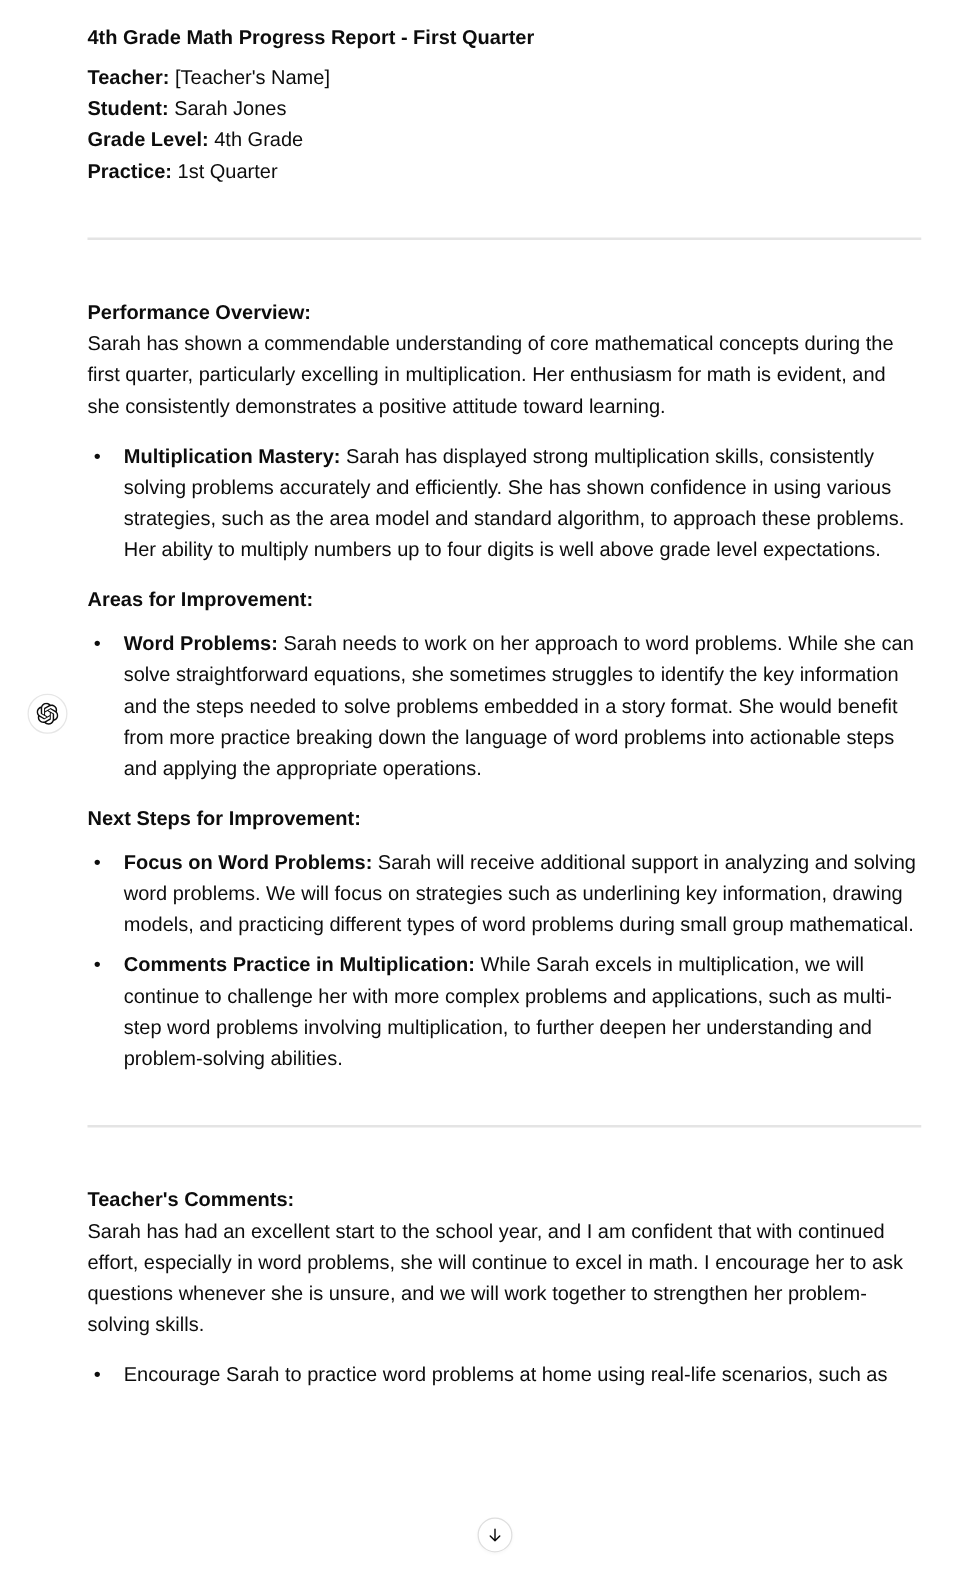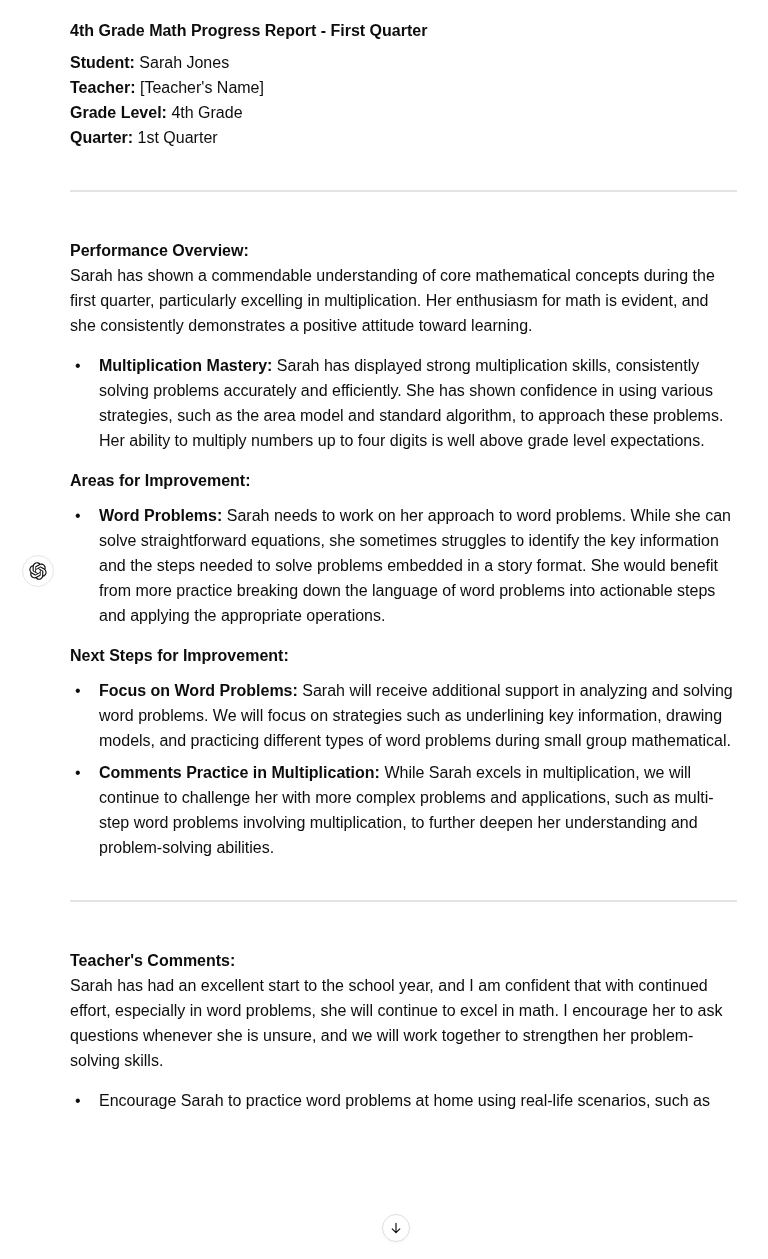--- a/index.html
+++ b/index.html
@@ -95,24 +95,24 @@
           <path d="M37.5324 16.8707C37.9808 15.5241 38.1363 14.0974 37.9886 12.6859C37.8409 11.2744 37.3934 9.91076 36.676 8.68622C35.6126 6.83404 33.9882 5.3676 32.0373 4.4985C30.0864 3.62941 27.9098 3.40259 25.8215 3.85078C24.8796 2.7893 23.7219 1.94125 22.4257 1.36341C21.1295 0.785575 19.7249 0.491269 18.3058 0.500197C16.1708 0.495044 14.0893 1.16803 12.3614 2.42214C10.6335 3.67624 9.34853 5.44666 8.6917 7.47815C7.30085 7.76286 5.98686 8.3414 4.8377 9.17505C3.68854 10.0087 2.73073 11.0782 2.02839 12.312C0.956464 14.1591 0.498905 16.2988 0.721698 18.4228C0.944492 20.5467 1.83612 22.5449 3.268 24.1293C2.81966 25.4759 2.66413 26.9026 2.81182 28.3141C2.95951 29.7256 3.40701 31.0892 4.12437 32.3138C5.18791 34.1659 6.81221 35.6322 8.76301 36.5013C10.7138 37.3704 12.8902 37.5973 14.9789 37.1492C15.9208 38.2107 17.0786 39.0587 18.3747 39.6366C19.6709 40.2144 21.0755 40.5087 22.4946 40.4998C24.6307 40.5054 26.7133 39.8321 28.4418 38.5772C30.1704 37.3223 31.4556 35.5506 32.1119 33.5179C33.5027 33.2332 34.8167 32.6547 35.9659 31.821C37.115 30.9874 38.0728 29.9178 38.7752 28.684C39.8458 26.8371 40.3023 24.6979 40.0789 22.5748C39.8556 20.4517 38.9639 18.4544 37.5324 16.8707ZM22.4978 37.8849C20.7443 37.8874 19.0459 37.2733 17.6994 36.1501C17.7601 36.117 17.8666 36.0586 17.936 36.0161L25.9004 31.4156C26.1003 31.3019 26.2663 31.137 26.3813 30.9378C26.4964 30.7386 26.5563 30.5124 26.5549 30.2825V19.0542L29.9213 20.998C29.9389 21.0068 29.9541 21.0198 29.9656 21.0359C29.977 21.052 29.9842 21.0707 29.9867 21.0902V30.3889C29.9842 32.375 29.1946 34.2791 27.7909 35.6841C26.3872 37.0892 24.4838 37.8806 22.4978 37.8849ZM6.39227 31.0064C5.51397 29.4888 5.19742 27.7107 5.49804 25.9832C5.55718 26.0187 5.66048 26.0818 5.73461 26.1244L13.699 30.7248C13.8975 30.8408 14.1233 30.902 14.3532 30.902C14.583 30.902 14.8088 30.8408 15.0073 30.7248L24.731 25.1103V28.9979C24.7321 29.0177 24.7283 29.0376 24.7199 29.0556C24.7115 29.0736 24.6988 29.0893 24.6829 29.1012L16.6317 33.7497C14.9096 34.7416 12.8643 35.0097 10.9447 34.4954C9.02506 33.9811 7.38785 32.7263 6.39227 31.0064ZM4.29707 13.6194C5.17156 12.0998 6.55279 10.9364 8.19885 10.3327C8.19885 10.4013 8.19491 10.5228 8.19491 10.6071V19.808C8.19351 20.0378 8.25334 20.2638 8.36823 20.4629C8.48312 20.6619 8.64893 20.8267 8.84863 20.9404L18.5723 26.5542L15.206 28.4979C15.1894 28.5089 15.1703 28.5155 15.1505 28.5173C15.1307 28.5191 15.1107 28.516 15.0924 28.5082L7.04046 23.8557C5.32135 22.8601 4.06716 21.2235 3.55289 19.3046C3.03862 17.3858 3.30624 15.3413 4.29707 13.6194ZM31.955 20.0556L22.2312 14.4411L25.5976 12.4981C25.6142 12.4872 25.6333 12.4805 25.6531 12.4787C25.6729 12.4769 25.6928 12.4801 25.7111 12.4879L33.7631 17.1364C34.9967 17.849 36.0017 18.8982 36.6606 20.1613C37.3194 21.4244 37.6047 22.849 37.4832 24.2684C37.3617 25.6878 36.8382 27.0432 35.9743 28.1759C35.1103 29.3086 33.9415 30.1717 32.6047 30.6641C32.6047 30.5947 32.6047 30.4733 32.6047 30.3889V21.188C32.6066 20.9586 32.5474 20.7328 32.4332 20.5338C32.319 20.3348 32.154 20.1698 31.955 20.0556ZM35.3055 15.0128C35.2464 14.9765 35.1431 14.9142 35.069 14.8717L27.1045 10.2712C26.906 10.1554 26.6803 10.0943 26.4504 10.0943C26.2206 10.0943 25.9948 10.1554 25.7963 10.2712L16.0726 15.8858V11.9982C16.0715 11.9783 16.0753 11.9585 16.0837 11.9405C16.0921 11.9225 16.1048 11.9068 16.1207 11.8949L24.1719 7.25025C25.4053 6.53903 26.8158 6.19376 28.2383 6.25482C29.6608 6.31589 31.0364 6.78077 32.2044 7.59508C33.3723 8.40939 34.2842 9.53945 34.8334 10.8531C35.3826 12.1667 35.5464 13.6095 35.3055 15.0128ZM14.2424 21.9419L10.8752 19.9981C10.8576 19.9893 10.8423 19.9763 10.8309 19.9602C10.8195 19.9441 10.8122 19.9254 10.8098 19.9058V10.6071C10.8107 9.18295 11.2173 7.78848 11.9819 6.58696C12.7466 5.38544 13.8377 4.42659 15.1275 3.82264C16.4173 3.21869 17.8524 2.99464 19.2649 3.1767C20.6775 3.35876 22.0089 3.93941 23.1034 4.85067C23.0427 4.88379 22.937 4.94215 22.8668 4.98473L14.9024 9.58517C14.7025 9.69878 14.5366 9.86356 14.4215 10.0626C14.3065 10.2616 14.2466 10.4877 14.2479 10.7175L14.2424 21.9419ZM16.071 17.9991L20.4018 15.4978L24.7325 17.9975V22.9985L20.4018 25.4983L16.071 22.9985V17.9991Z"></path>
         </svg>
       </span>
     </div>
 
     <div class="content">
 
       <p class="title">4th Grade Math Progress Report - First Quarter</p>
 
       <p class="meta">
+        <span class="metaline"><strong>Teacher:</strong> <span>[Teacher's Name]</span></span>
         <span class="metaline"><strong>Student:</strong> <span>Sarah Jones</span></span>
-        <span class="metaline"><strong>Teacher:</strong> <span>[Teacher's Name]</span></span>
         <span class="metaline"><strong>Grade Level:</strong> <span>4th Grade</span></span>
-        <span class="metaline"><strong>Quarter:</strong> <span>1st Quarter</span></span>
+        <span class="metaline"><strong>Practice:</strong> <span>1st Quarter</span></span>
       </p>
 
       <hr class="divider">
 
       <p class="para">
         <strong>Performance Overview:</strong><br>
         <span>Sarah has shown a commendable understanding of core mathematical concepts during the first quarter, particularly excelling in multiplication. Her enthusiasm for math is evident, and she consistently demonstrates a positive attitude toward learning.</span>
       </p>
 
       <ul class="md-list">

